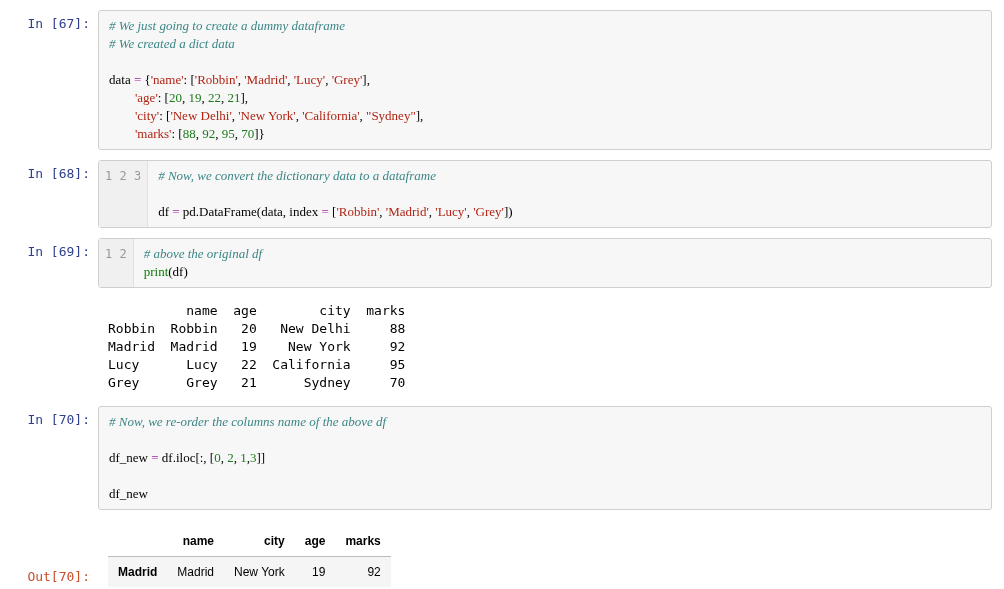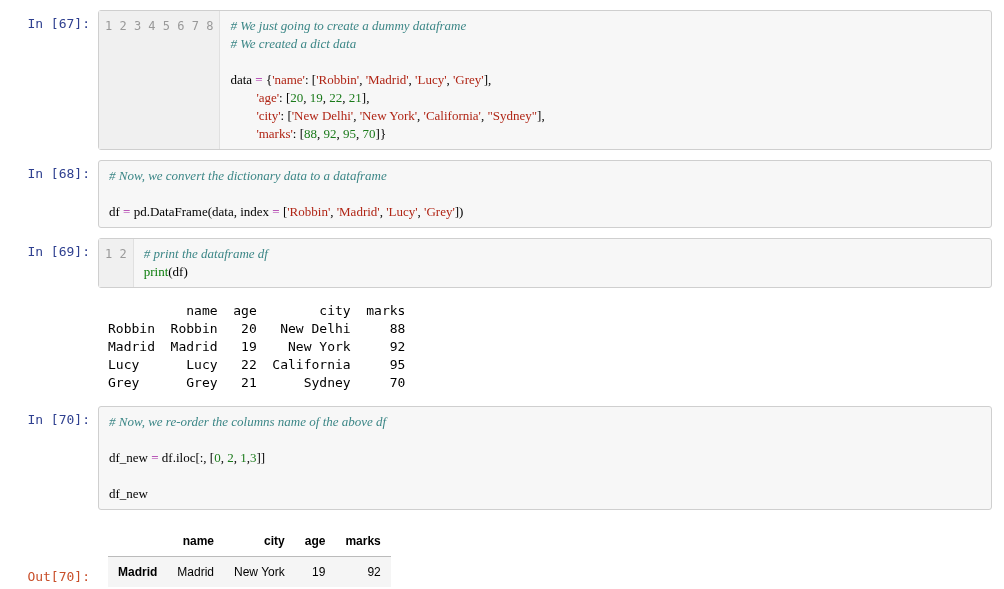--- a/index.html
+++ b/index.html
@@ -90,54 +90,49 @@
   }
   .df-table tbody tr:nth-child(odd) { background: #f5f5f5; }
   .df-table tbody tr:nth-child(even) { background: #ffffff; }
 </style>
 </head>
 <body>
 
 <div class="cell">
   <div class="prompt in">In [67]:</div>
   <div class="code-area">
-    <div class="gutter" id="gut-0">1
-2
-3
-4
-5
-6
-7
-8</div>
     <div class="code" id="code-0"><span class="c-comment"># We just going to create a dummy dataframe</span>
 <span class="c-comment"># We created a dict data</span>
 <span></span>
 <span class="c-name">data </span><span class="c-op">=</span><span> {</span><span class="c-str">'name'</span><span>: [</span><span class="c-str">'Robbin'</span><span>, </span><span class="c-str">'Madrid'</span><span>, </span><span class="c-str">'Lucy'</span><span>, </span><span class="c-str">'Grey'</span><span>],</span>
 <span>        </span><span class="c-str">'age'</span><span>: [</span><span class="c-num">20</span><span>, </span><span class="c-num">19</span><span>, </span><span class="c-num">22</span><span>, </span><span class="c-num">21</span><span>],</span>
 <span>        </span><span class="c-str">'city'</span><span>: [</span><span class="c-str">'New Delhi'</span><span>, </span><span class="c-str">'New York'</span><span>, </span><span class="c-str">'California'</span><span>, </span><span class="c-str">"Sydney"</span><span>],</span>
 <span>        </span><span class="c-str">'marks'</span><span>: [</span><span class="c-num">88</span><span>, </span><span class="c-num">92</span><span>, </span><span class="c-num">95</span><span>, </span><span class="c-num">70</span><span>]}</span>
 <span></span></div>
   </div>
 </div>
 
 <div class="cell">
   <div class="prompt in">In [68]:</div>
   <div class="code-area">
+    <div class="gutter" id="gut-1">1
+2
+3</div>
     <div class="code" id="code-1"><span class="c-comment"># Now, we convert the dictionary data to a dataframe</span>
 <span></span>
 <span class="c-name">df </span><span class="c-op">=</span><span> pd.DataFrame(data, index </span><span class="c-op">=</span><span> [</span><span class="c-str">'Robbin'</span><span>, </span><span class="c-str">'Madrid'</span><span>, </span><span class="c-str">'Lucy'</span><span>, </span><span class="c-str">'Grey'</span><span>])</span></div>
   </div>
 </div>
 
 <div class="cell">
   <div class="prompt in">In [69]:</div>
   <div class="code-area">
     <div class="gutter" id="gut-2">1
 2</div>
-    <div class="code" id="code-2"><span class="c-comment"># print the dataframe df</span>
+    <div class="code" id="code-2"><span class="c-comment"># above the original df</span>
 <span class="c-builtin">print</span><span>(df)</span></div>
   </div>
 </div>
 <div class="cell">
   <div class="prompt"></div>
   <div class="output-area">          name  age        city  marks
 Robbin  Robbin   20   New Delhi     88
 Madrid  Madrid   19    New York     92
 Lucy      Lucy   22  California     95
 Grey      Grey   21      Sydney     70</div>

